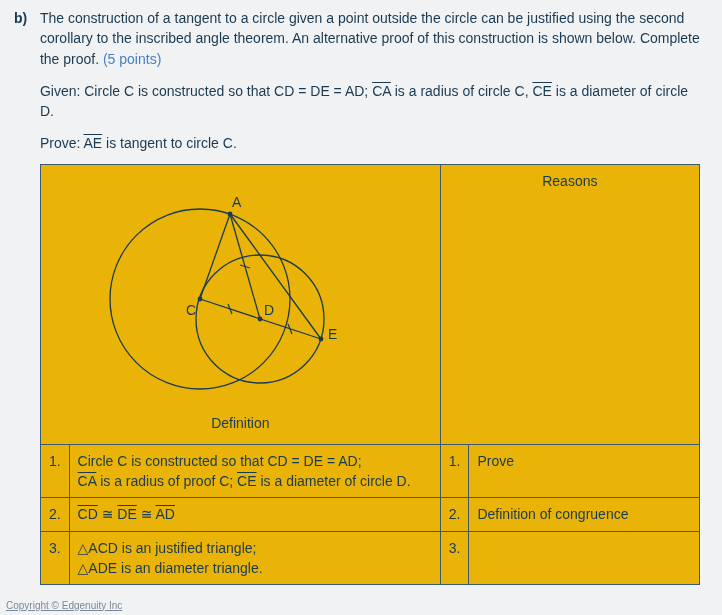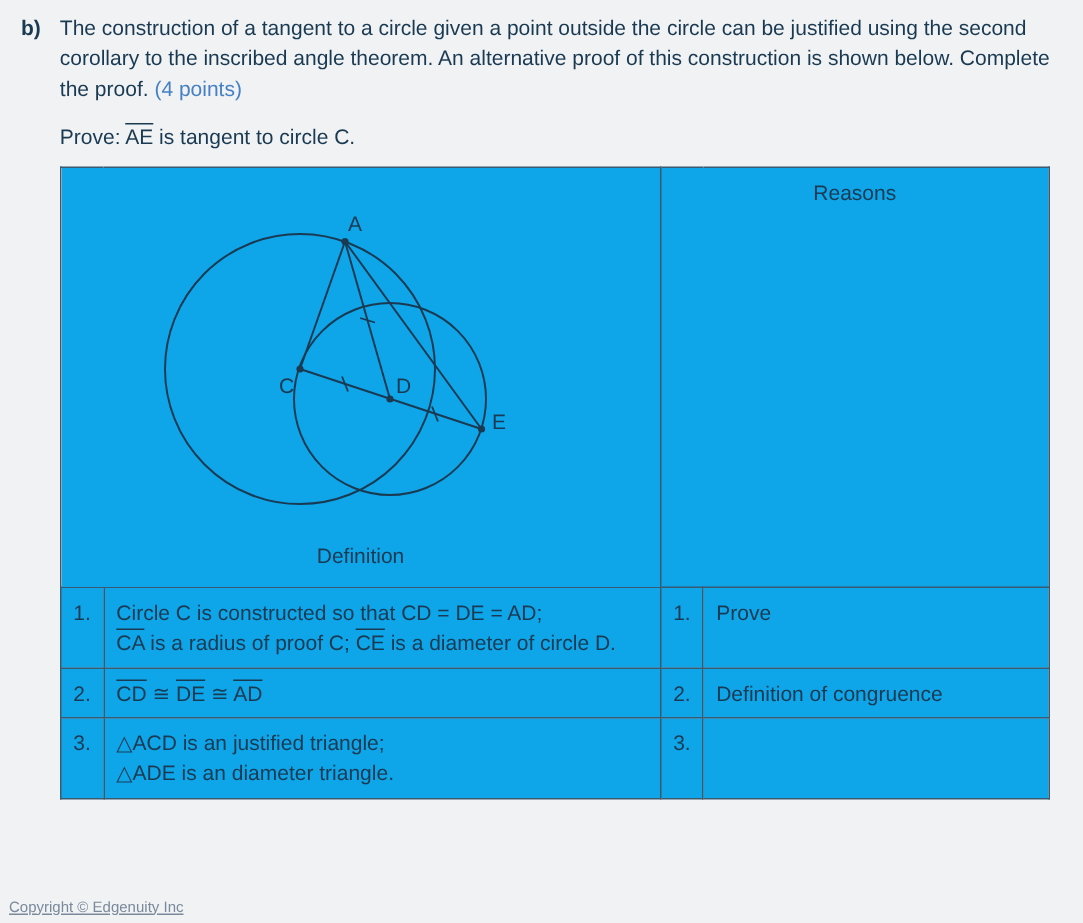--- a/index.html
+++ b/index.html
@@ -27,43 +27,51 @@
   .proof-table {
     border-collapse: collapse;
     width: 100%;
     margin-top: 10px;
     color: #1a3a52;
   }
   .proof-table td {
     border: 1px solid #3a5a72;
     padding: 6px 8px;
     vertical-align: top;
-    background: #0ea5e9;
+    background: #eab308;
   }
   .row-num { width: 28px; text-align: right; padding-right: 6px; }
   .statements-col { width: 380px; }
   .reasons-col { width: 250px; }
   .header-cell { text-align: center; vertical-align: middle; font-weight: normal; }
   .diagram-cell { height: 280px; position: relative; text-align: center; }
   .footer {
     position: absolute; bottom: 2px; left: 6px;
     font-size: 10px; color: #7a8a9a; text-decoration: underline;
   }
   svg { display: block; margin: 8px auto 0 auto; }
   .reasons-header-cell { height: 280px; }
 </style>
 </head>
 <body>
 
 <div>
   <span class="question-label">b)</span>
   <div class="question-body">
     <span>The construction of a tangent to a circle given a point outside the circle can be justified using the second corollary to the inscribed angle theorem. An alternative proof of this construction is shown below. Complete the proof.</span>
-    <span class="points">(4 points)</span>
+    <span class="points">(5 points)</span>
 
+    <div class="given">
+      <span>Given:</span>
+      Circle C is constructed so that CD = DE = AD;
+      <span class="overline">CA</span>
+      is a radius of circle C,
+      <span class="overline">CE</span>
+      is a diameter of circle D.
+    </div>
 
     <div class="prove">
       <span>Prove:</span>
       <span class="overline">AE</span><span> is tangent to circle C.</span>
     </div>
 
     <table class="proof-table">
       <tbody>
           <tr>
         <td colspan="2" class="diagram-cell statements-col">

